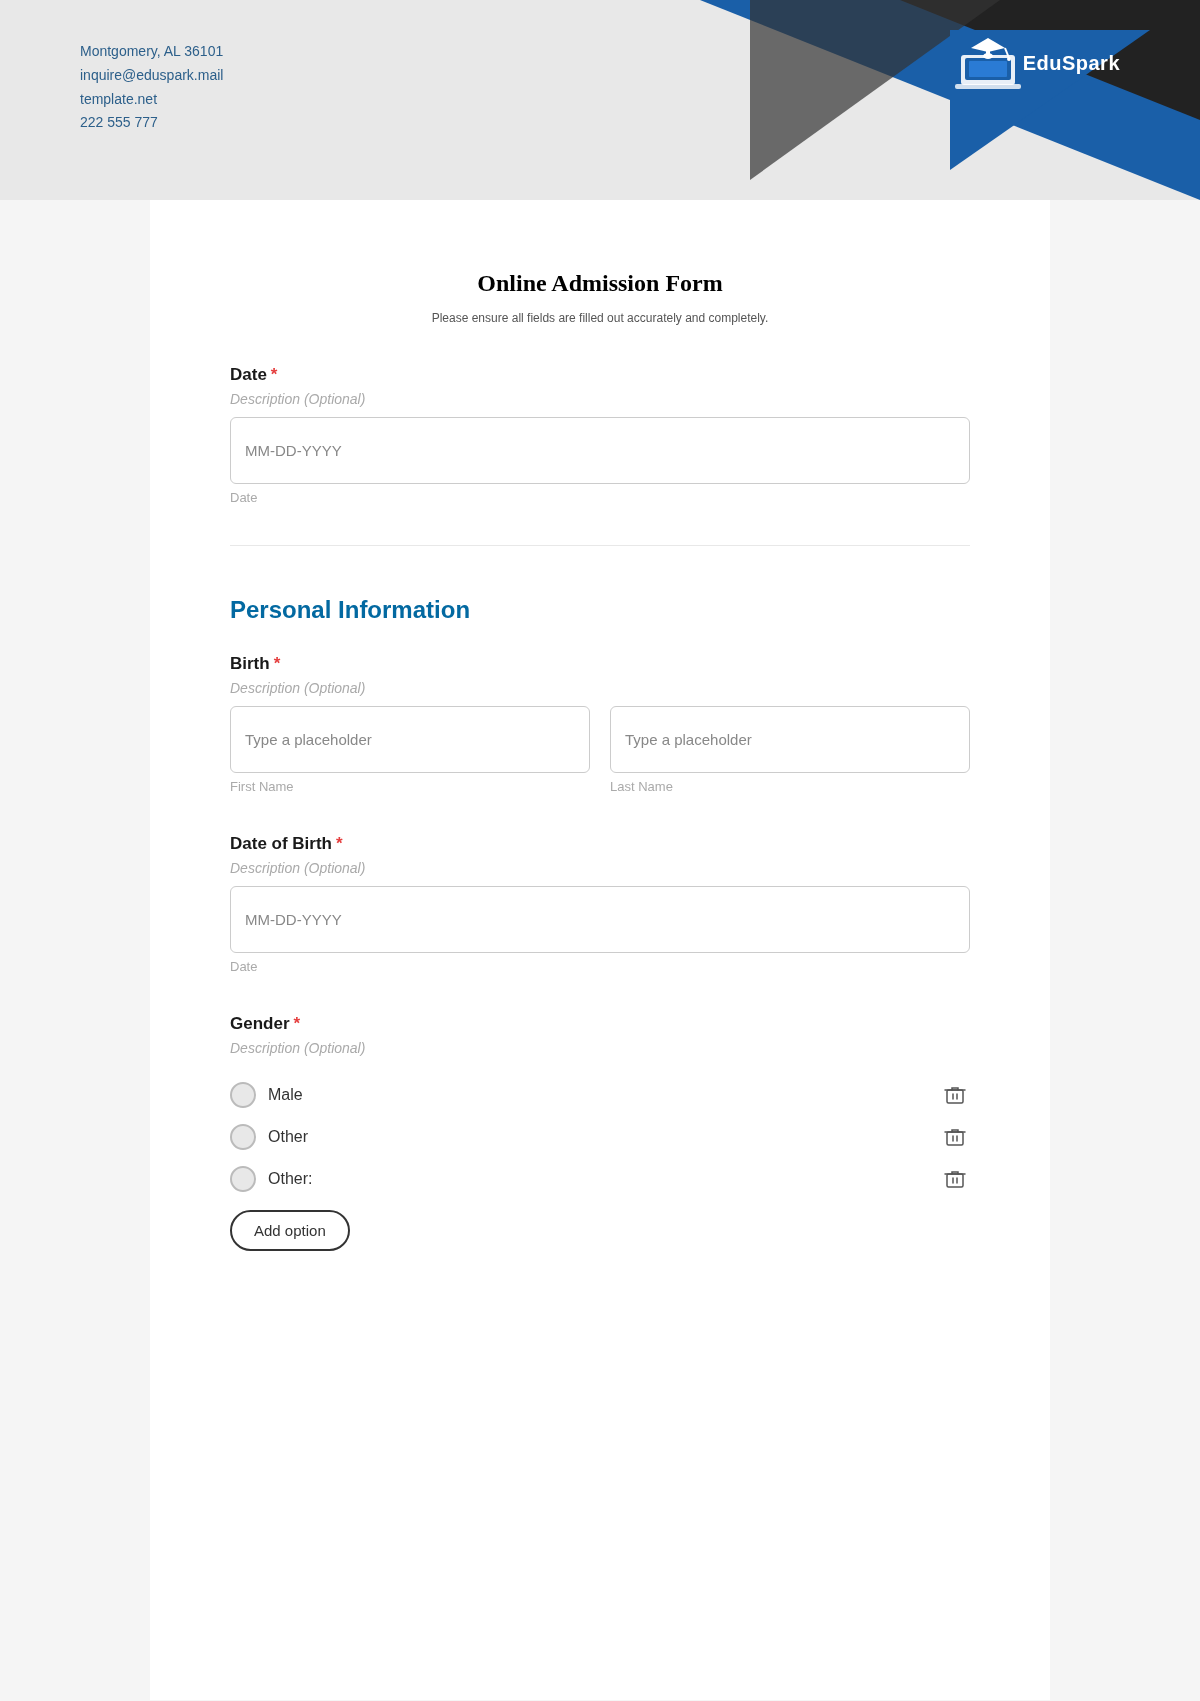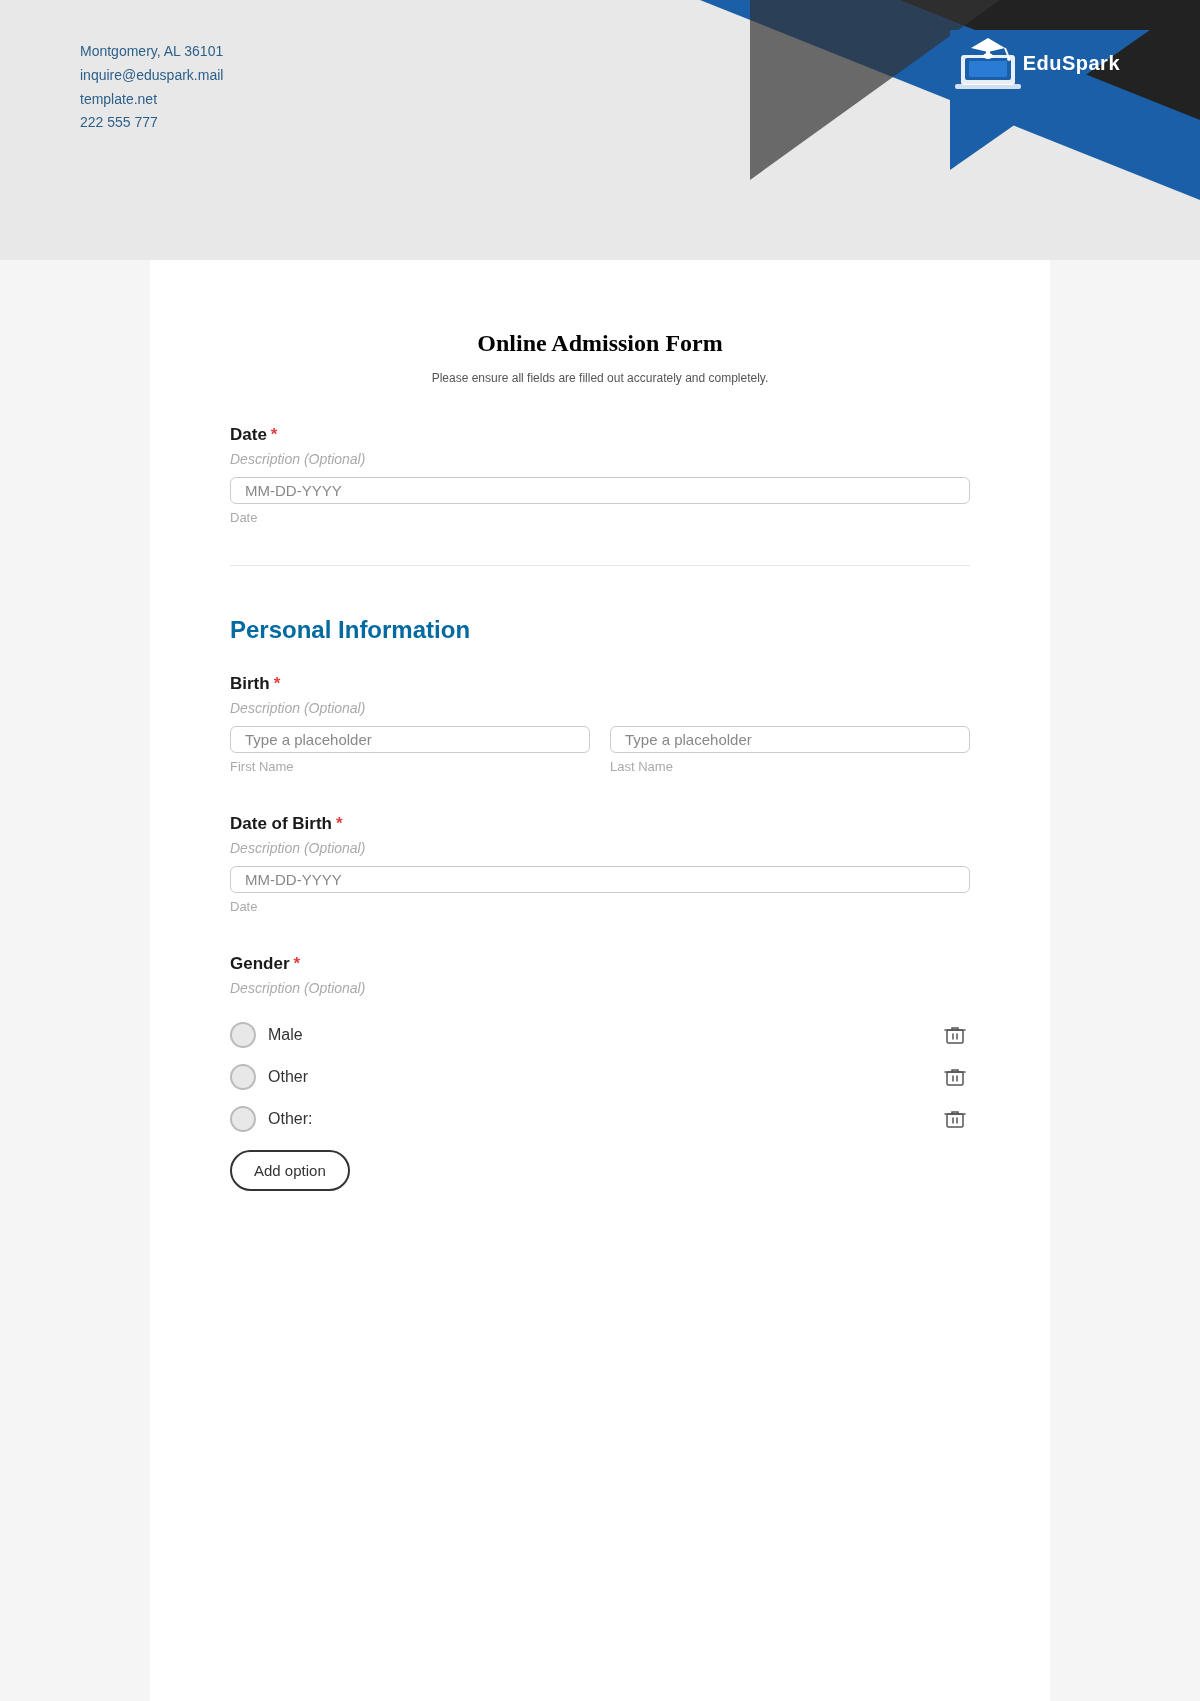--- a/index.html
+++ b/index.html
@@ -12,21 +12,21 @@
       font-family: 'Segoe UI', Arial, sans-serif;
       background: #f5f5f5;
       width: 1200px;
       min-height: 1701px;
     }
 
     
     .header {
       position: relative;
       background: #e8e8e8;
-      height: 260px;
+      height: 200px;
       overflow: hidden;
     }
 
     .triangle-blue {
       position: absolute;
       top: 0;
       right: 0;
       width: 0;
       height: 0;
       border-style: solid;
@@ -148,21 +148,21 @@
       font-size: 14px;
       color: #aaa;
       font-style: italic;
       margin-bottom: 10px;
     }
 
     .field-input {
       width: 100%;
       border: 1px solid #ccc;
       border-radius: 6px;
-      padding: 4px 14px;
+      padding: 24px 14px;
       font-size: 15px;
       color: #888;
       background: #fff;
       outline: none;
     }
 
     .field-hint {
       font-size: 13px;
       color: #aaa;
       margin-top: 6px;

